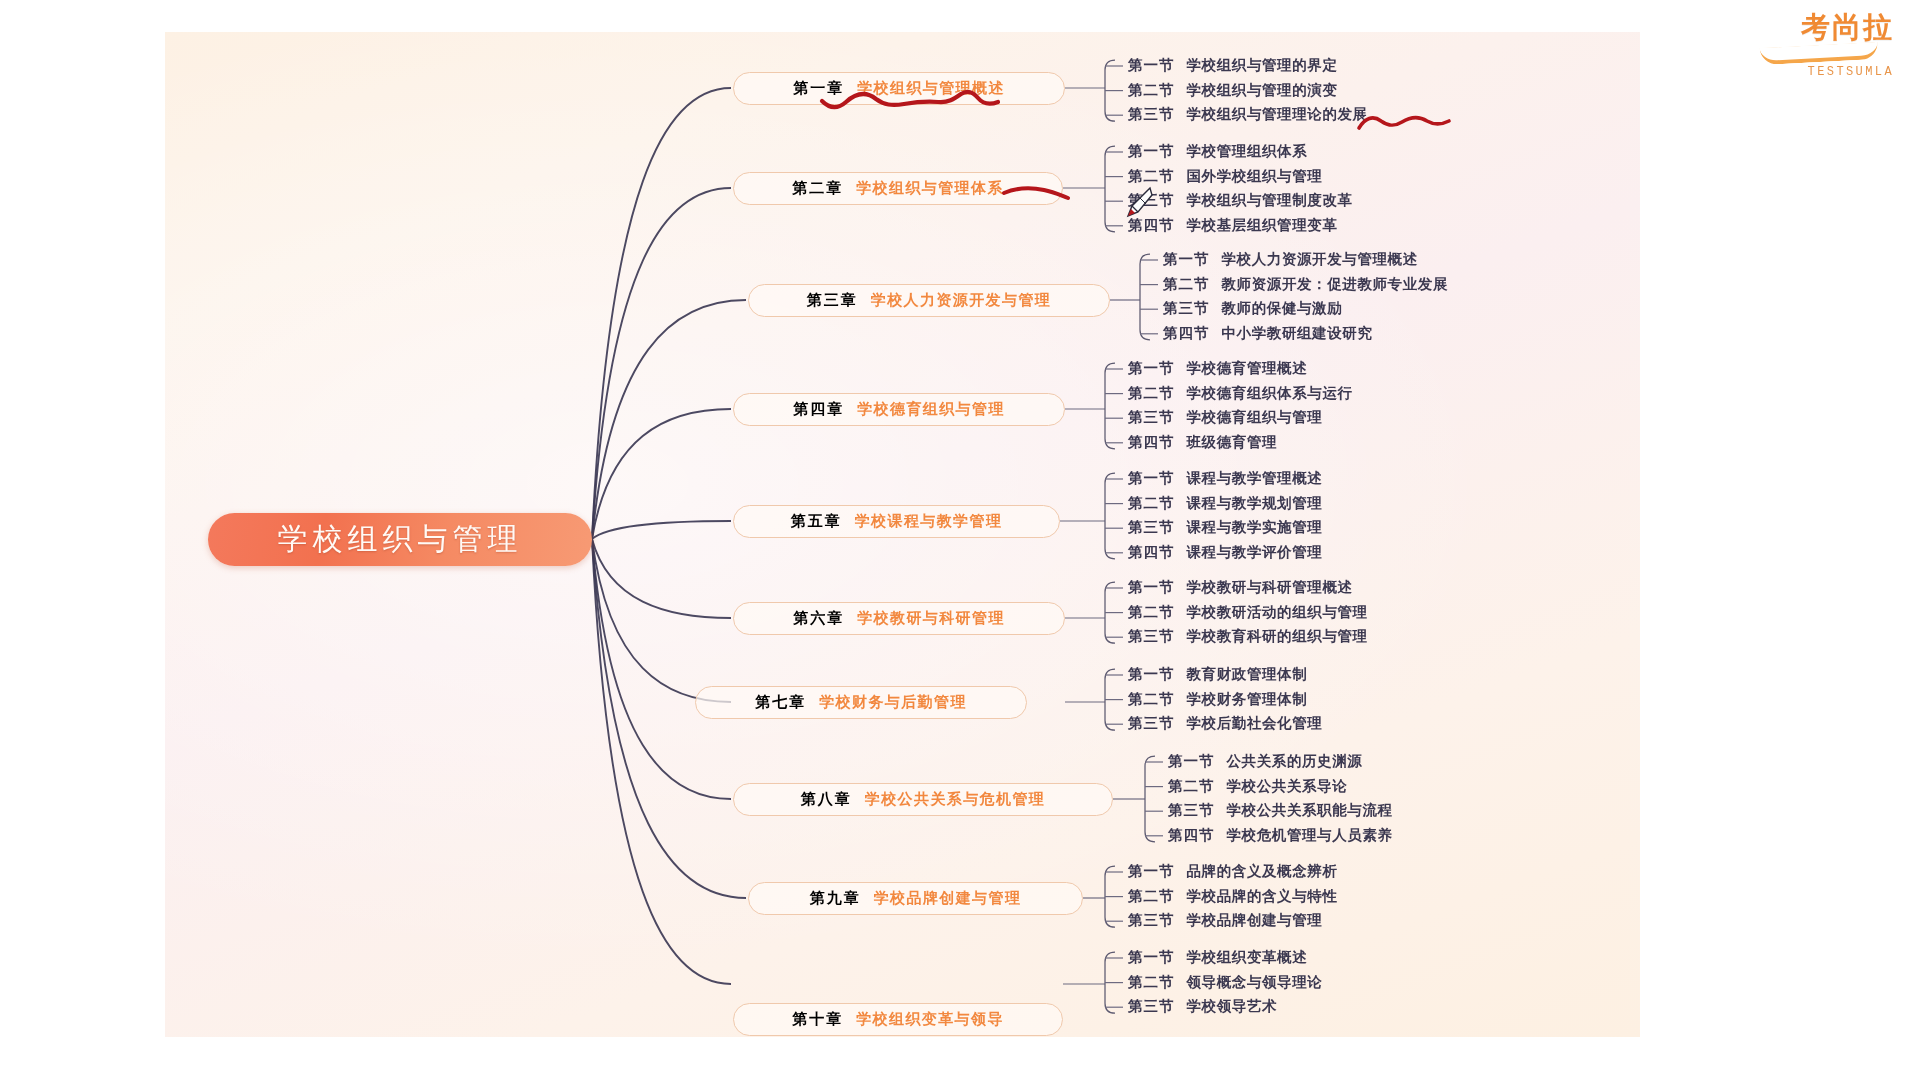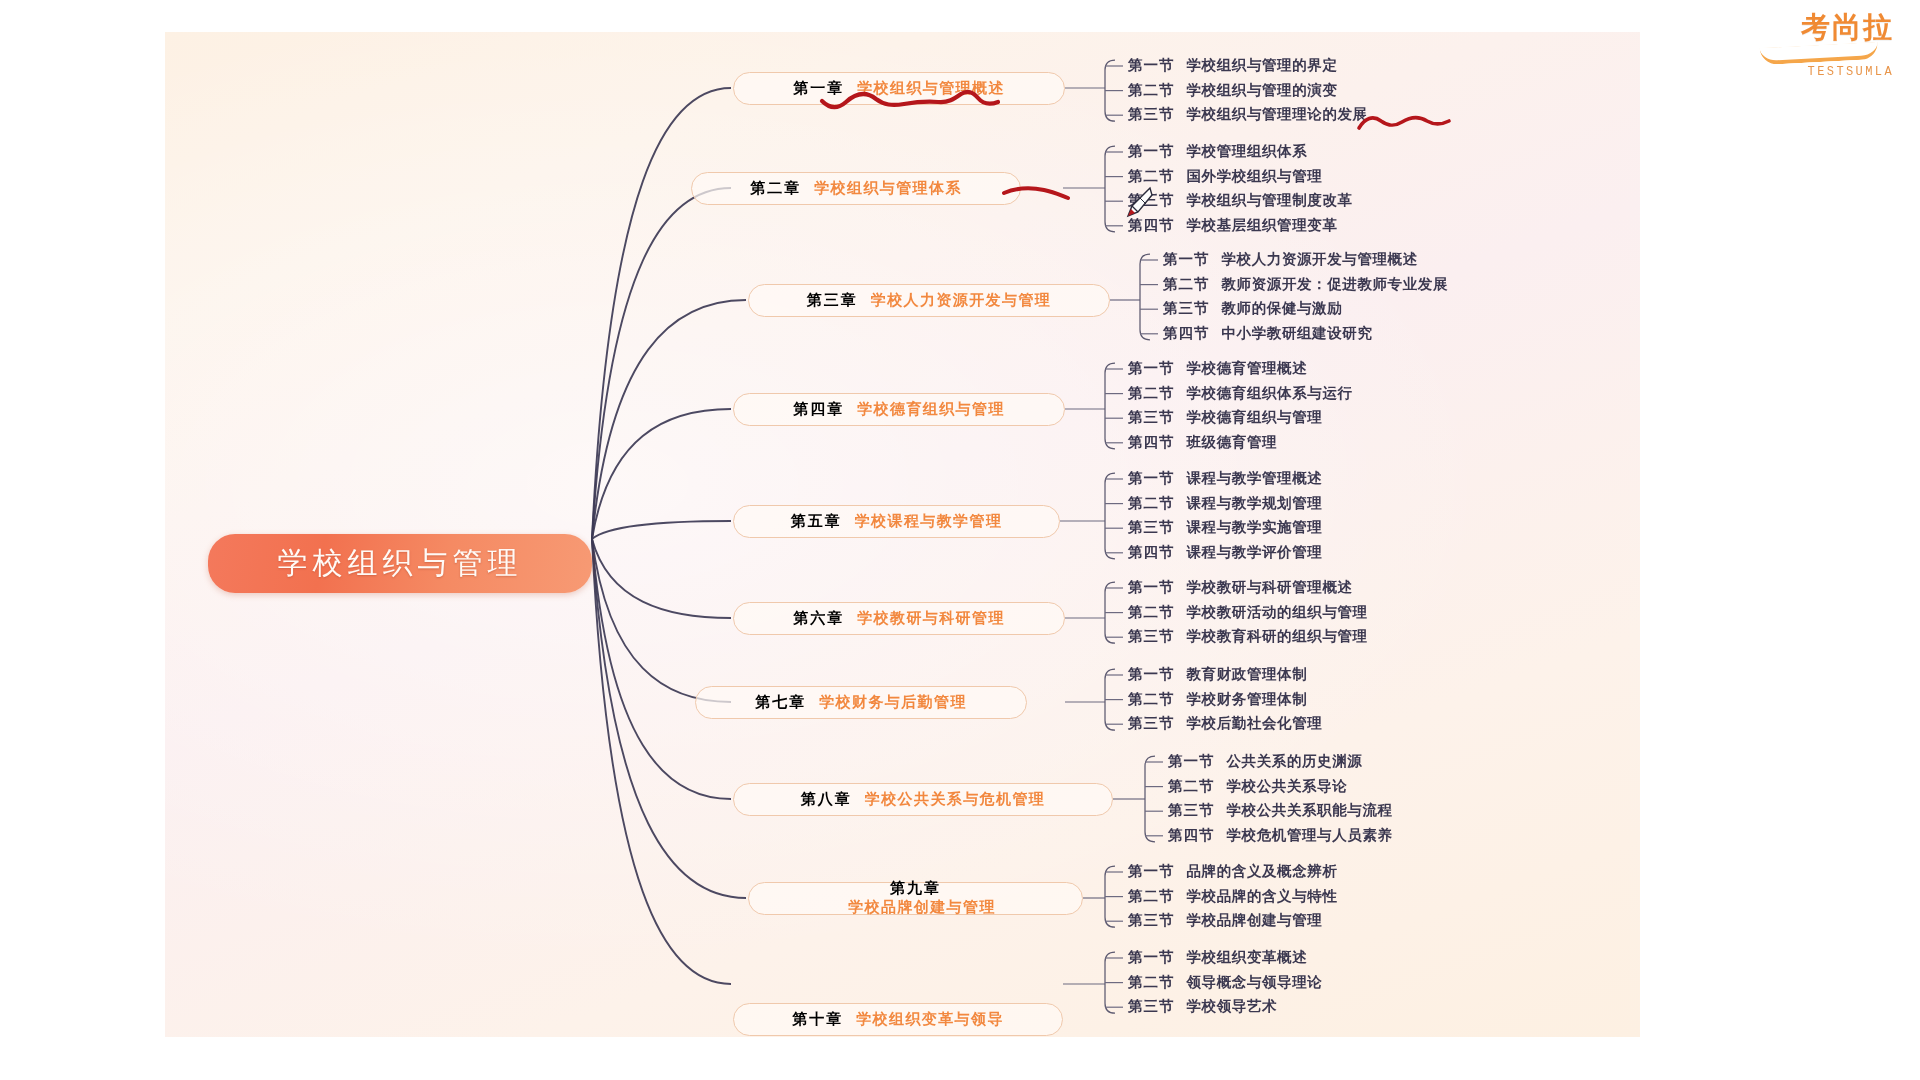--- a/index.html
+++ b/index.html
@@ -42,21 +42,21 @@
 
   
   svg.links{position:absolute;left:0;top:0;width:1920px;height:1080px;overflow:visible;pointer-events:none;}
   .trunk{fill:none;stroke:#3d3a55;stroke-width:1.9;opacity:.92;}
   .stub{fill:none;stroke:#6d6a80;stroke-width:1.2;}
   .brace{fill:none;stroke:#5d5a70;stroke-width:1.25;}
   .tick{fill:none;stroke:#6d6a80;stroke-width:1.2;}
 
   
   .root{
-    position:absolute;left:208px;top:534px;width:384px;height:59px;
+    position:absolute;left:208px;top:513px;width:384px;height:53px;
     border-radius:27px;
     background:linear-gradient(100deg,#f4795c 0%,#f2714f 30%,#f58a63 62%,#f79a74 100%);
     box-shadow:0 2px 6px rgba(190,90,60,.28);
     display:flex;align-items:center;justify-content:center;
   }
   .root span{
     font-family:"DejaVu Sans","Liberation Sans",sans-serif;
     font-size:30px;color:#fffaf6;letter-spacing:5px;font-weight:500;
     text-shadow:0 1px 2px rgba(170,70,45,.45);
   }
@@ -198,21 +198,21 @@
         <span class="st">学校组织与管理的界定</span>
       </div>
       <div class="section" style="left: 1128px; top: 80.6px;">
         <span class="sn">第二节</span>
         <span class="st">学校组织与管理的演变</span>
       </div>
       <div class="section" style="left: 1128px; top: 105.2px;">
         <span class="sn">第三节</span>
         <span class="st">学校组织与管理理论的发展</span>
       </div>
-      <div class="chapter" style="left: 691px; top: 171.5px; width: 330px;">
+      <div class="chapter" style="left: 733px; top: 171.5px; width: 330px;">
         <span class="num">第二章</span>
         <span class="ttl">学校组织与管理体系</span>
       </div>
       <div class="section" style="left: 1128px; top: 142px;">
         <span class="sn">第一节</span>
         <span class="st">学校管理组织体系</span>
       </div>
       <div class="section" style="left: 1128px; top: 166.6px;">
         <span class="sn">第二节</span>
         <span class="st">国外学校组织与管理</span>
@@ -330,21 +330,21 @@
         <span class="st">学校公共关系导论</span>
       </div>
       <div class="section" style="left: 1168px; top: 801.2px;">
         <span class="sn">第三节</span>
         <span class="st">学校公共关系职能与流程</span>
       </div>
       <div class="section" style="left: 1168px; top: 825.8px;">
         <span class="sn">第四节</span>
         <span class="st">学校危机管理与人员素养</span>
       </div>
-      <div class="chapter" style="left: 748px; top: 881.5px; width: 335px; flex-direction: column;">
+      <div class="chapter" style="left: 748px; top: 881.5px; width: 335px;">
         <span class="num">第九章</span>
         <span class="ttl">学校品牌创建与管理</span>
       </div>
       <div class="section" style="left: 1128px; top: 862px;">
         <span class="sn">第一节</span>
         <span class="st">品牌的含义及概念辨析</span>
       </div>
       <div class="section" style="left: 1128px; top: 886.6px;">
         <span class="sn">第二节</span>
         <span class="st">学校品牌的含义与特性</span>

